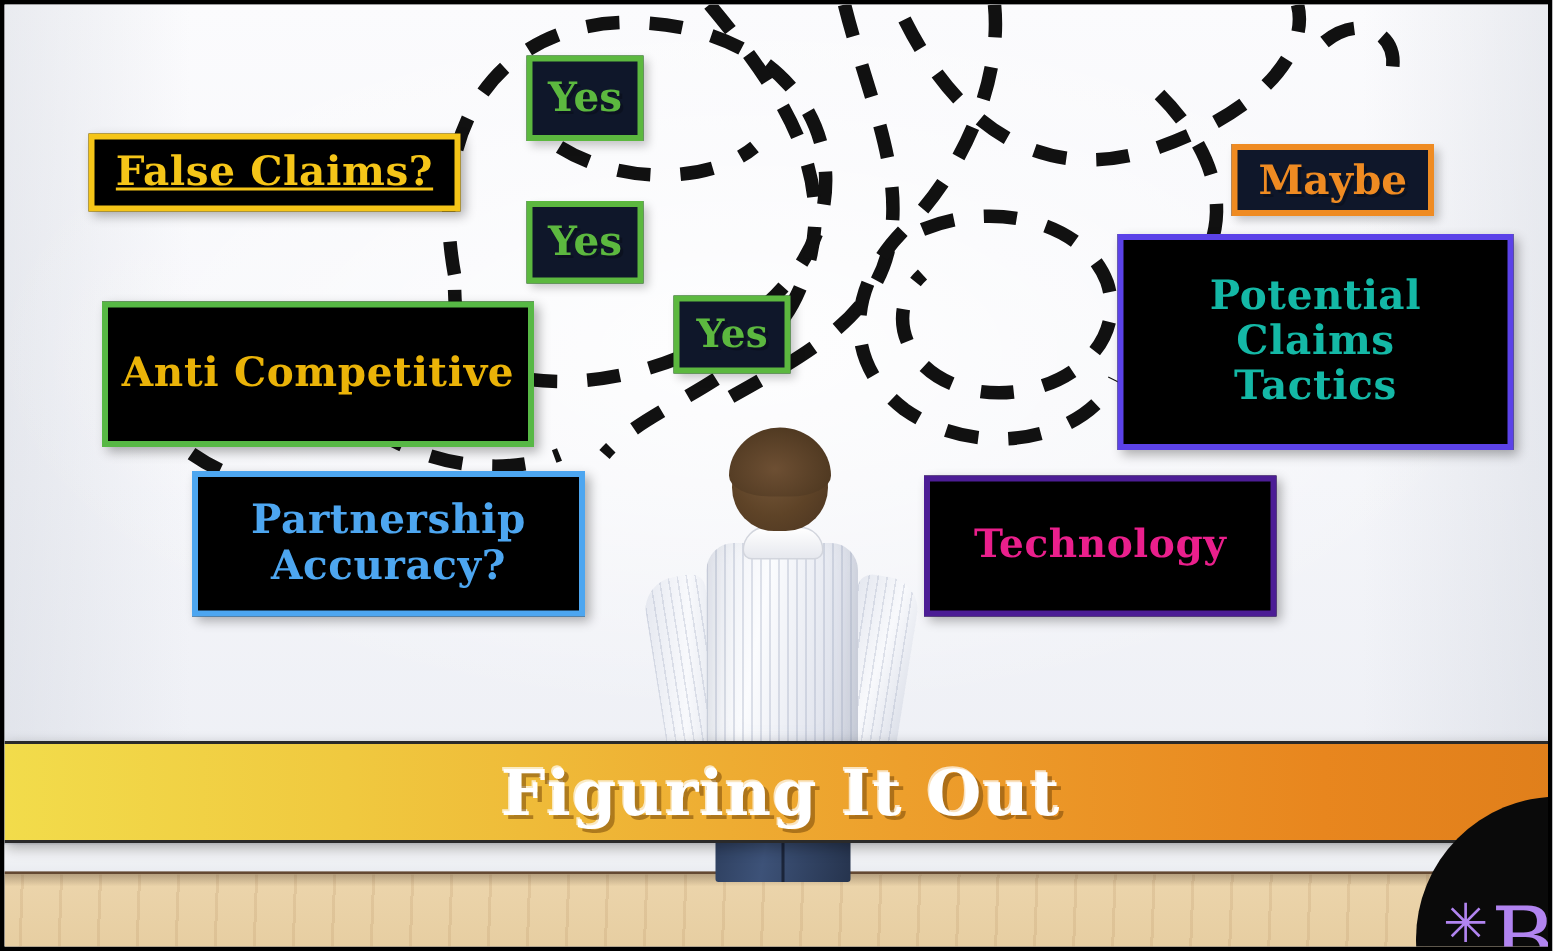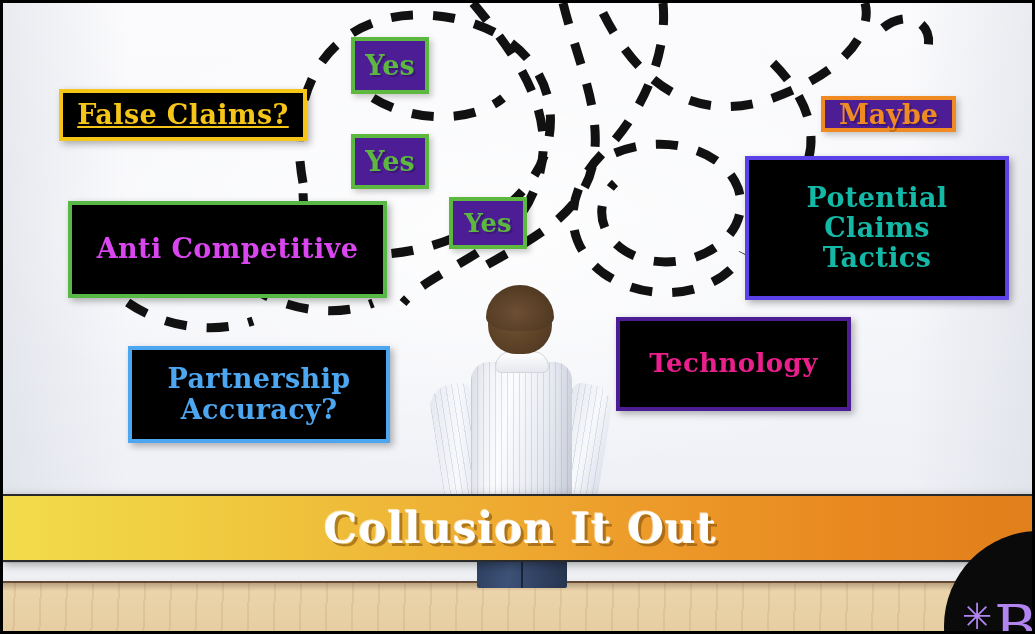--- a/index.html
+++ b/index.html
@@ -132,21 +132,21 @@
     line-height:1.12;
     letter-spacing:.4px;
     box-shadow:3px 3px 7px rgba(0,0,0,.30);
     box-sizing:border-box;
   }
   .lbl .ln{display:block;white-space:nowrap;}
 
   
   .chip{
     position:absolute;
-    background:#4c1d95;
+    background:#0f172a;
     display:flex;align-items:center;justify-content:center;
     font-family:"DejaVu Serif", serif;
     font-weight:bold;
     box-shadow:3px 3px 6px rgba(0,0,0,.22);
     box-sizing:border-box;
   }
   .chip span{text-shadow:2px 2px 0 rgba(0,0,0,.22);}
 
   
   .banner{
@@ -227,25 +227,25 @@
     <div class="m-hand right"></div>
     <div class="m-belt"></div>
     <div class="m-jeans"></div>
     <div class="m-jeanseam"></div>
   </div>
 
   <div class="lbl" style="left:56px;top:86px;width:248px;height:52px;border:4px solid #f5c518;font-size:27px;color:#f5c518;text-decoration:underline;">
     <span class="ln">False Claims?</span>
   </div>
 
-  <div class="lbl" style="left:65px;top:198px;width:319px;height:97px;border:4px solid #57b845;font-size:27px;color:#d946ef;">
+  <div class="lbl" style="left:65px;top:198px;width:288px;height:97px;border:4px solid #57b845;font-size:27px;color:#eab308;">
     <span class="ln">Anti Competitive</span>
   </div>
 
-  <div class="lbl" style="left:125px;top:311px;width:262px;height:97px;border:4px solid #4da6f0;font-size:27px;color:#4da6f0;margin-top:32px;">
+  <div class="lbl" style="left:125px;top:311px;width:262px;height:97px;border:4px solid #4da6f0;font-size:27px;color:#4da6f0;">
     <span class="ln">Partnership</span>
     <span class="ln">Accuracy?</span>
   </div>
 
   <div class="lbl" style="left:613px;top:314px;width:235px;height:94px;border:4px solid #4c1d95;font-size:26px;color:#ea1f8c;">
     <span class="ln">Technology</span>
   </div>
 
   <div class="lbl" style="left:742px;top:153px;width:264px;height:144px;border:4px solid #5b42e8;font-size:27px;color:#14b8a6;">
     <span class="ln">Potential</span>
@@ -259,26 +259,26 @@
 
   <div class="chip" style="left:348px;top:131px;width:78px;height:55px;border:4px solid #5cb83f;font-size:27px;color:#5cb83f;">
     <span>Yes</span>
   </div>
 
   <div class="chip" style="left:446px;top:194px;width:78px;height:52px;border:4px solid #5cb83f;font-size:26px;color:#5cb83f;">
     <span>Yes</span>
   </div>
 
 
-  <div class="chip" style="left:818px;top:93px;width:135px;height:36px;border:4px solid #ef8b22;font-size:27px;color:#ef8b22;">
+  <div class="chip" style="left:818px;top:93px;width:135px;height:48px;border:4px solid #ef8b22;font-size:27px;color:#ef8b22;">
     <span>Maybe</span>
   </div>
 
   <div class="banner">
-    <div class="banner-title">Collusion It Out</div>
+    <div class="banner-title">Figuring It Out</div>
   </div>
 
   <div class="logo">
     <div class="logo-mark">
       <span class="logo-star">✳</span>
       <span class="logo-b">B</span>
     </div>
   </div>
 
 </div>

